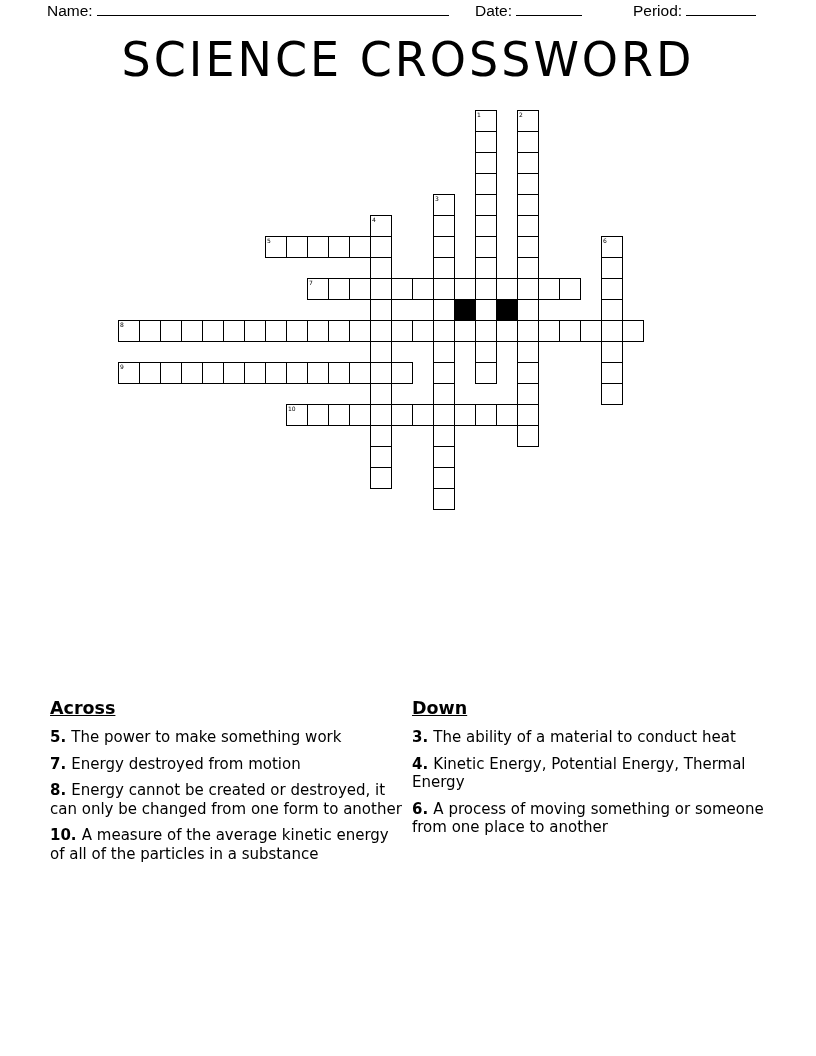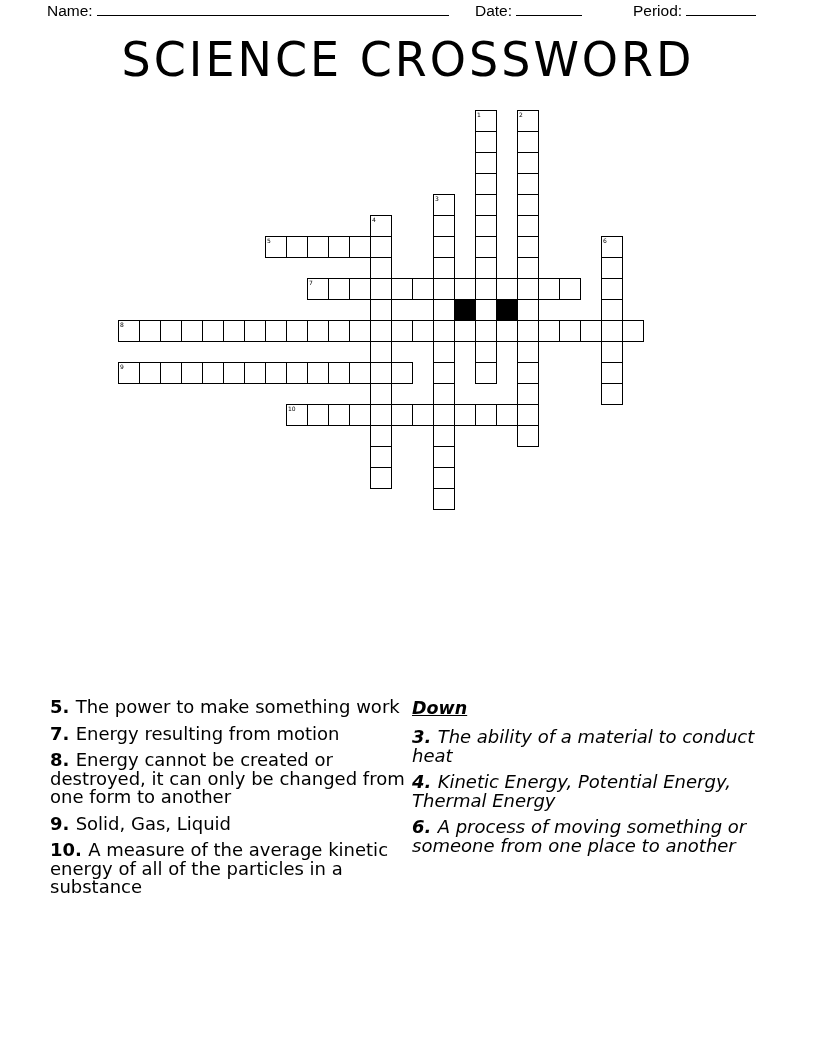--- a/index.html
+++ b/index.html
@@ -40,27 +40,27 @@
   .cell.black { background:#000; }
   .cellnum {
     position:absolute; top:0px; left:1px;
     font-size:6px; line-height:7px;
     font-family:"DejaVu Sans", sans-serif;
   }
 
   
   .clues { position:absolute; top:698px; left:50px; width:722px; display:flex; }
   .clue-col { width:357px; }
-  .clue-col + .clue-col { margin-left:5px;font-style:italic; }
+  .clue-col + .clue-col { margin-left:5px; }
   .clue-heading {
     margin:0 0 10px 0; font-size:17.5px; font-weight:bold;
     text-decoration:underline;
     font-family:"DejaVu Sans", sans-serif;
   }
-  .clue { font-size:18px; line-height:18.5px; margin-bottom:8px;
+  .clue { font-size:15px; line-height:18.5px; margin-bottom:8px;
           font-family:"DejaVu Sans", sans-serif; }
   .clue .num { font-weight:bold; }
 </style>
 </head>
 <body>
 
 <div class="page">
 
   <div class="hfield f-name">
     <span class="lbl">Name:</span><span class="blank name-blank"></span>
@@ -215,25 +215,25 @@
       <div class="cell" style="left: 294px; top: 294px;"></div>
       <div class="cell" style="left: 336px; top: 294px;"></div>
       <div class="cell" style="left: 357px; top: 294px;"></div>
       <div class="cell" style="left: 378px; top: 294px;"></div>
       <div class="cell black" style="left: 336px; top: 189px;"></div>
       <div class="cell black" style="left: 378px; top: 189px;"></div>
     </div>
 
   <div class="clues">
     <div class="clue-col">
+      <h2 class="clue-heading">Across</h2>
       <div id="across-list">
           <div class="clue"><span class="num">5. </span><span class="txt">The power to make something work</span></div>
-          <div class="clue"><span class="num">7. </span><span class="txt">Energy resulting from motion</span></div>
+          <div class="clue"><span class="num">7. </span><span class="txt">Energy destroyed from motion</span></div>
           <div class="clue"><span class="num">8. </span><span class="txt">Energy cannot be created or destroyed, it can only be changed from one form to another</span></div>
-          <div class="clue"><span class="num">9. </span><span class="txt">Solid, Gas, Liquid</span></div>
           <div class="clue"><span class="num">10. </span><span class="txt">A measure of the average kinetic energy of all of the particles in a substance</span></div>
         </div>
     </div>
     <div class="clue-col">
       <h2 class="clue-heading">Down</h2>
       <div id="down-list">
           <div class="clue"><span class="num">3. </span><span class="txt">The ability of a material to conduct heat</span></div>
           <div class="clue"><span class="num">4. </span><span class="txt">Kinetic Energy, Potential Energy, Thermal Energy</span></div>
           <div class="clue"><span class="num">6. </span><span class="txt">A process of moving something or someone from one place to another</span></div>
         </div>

